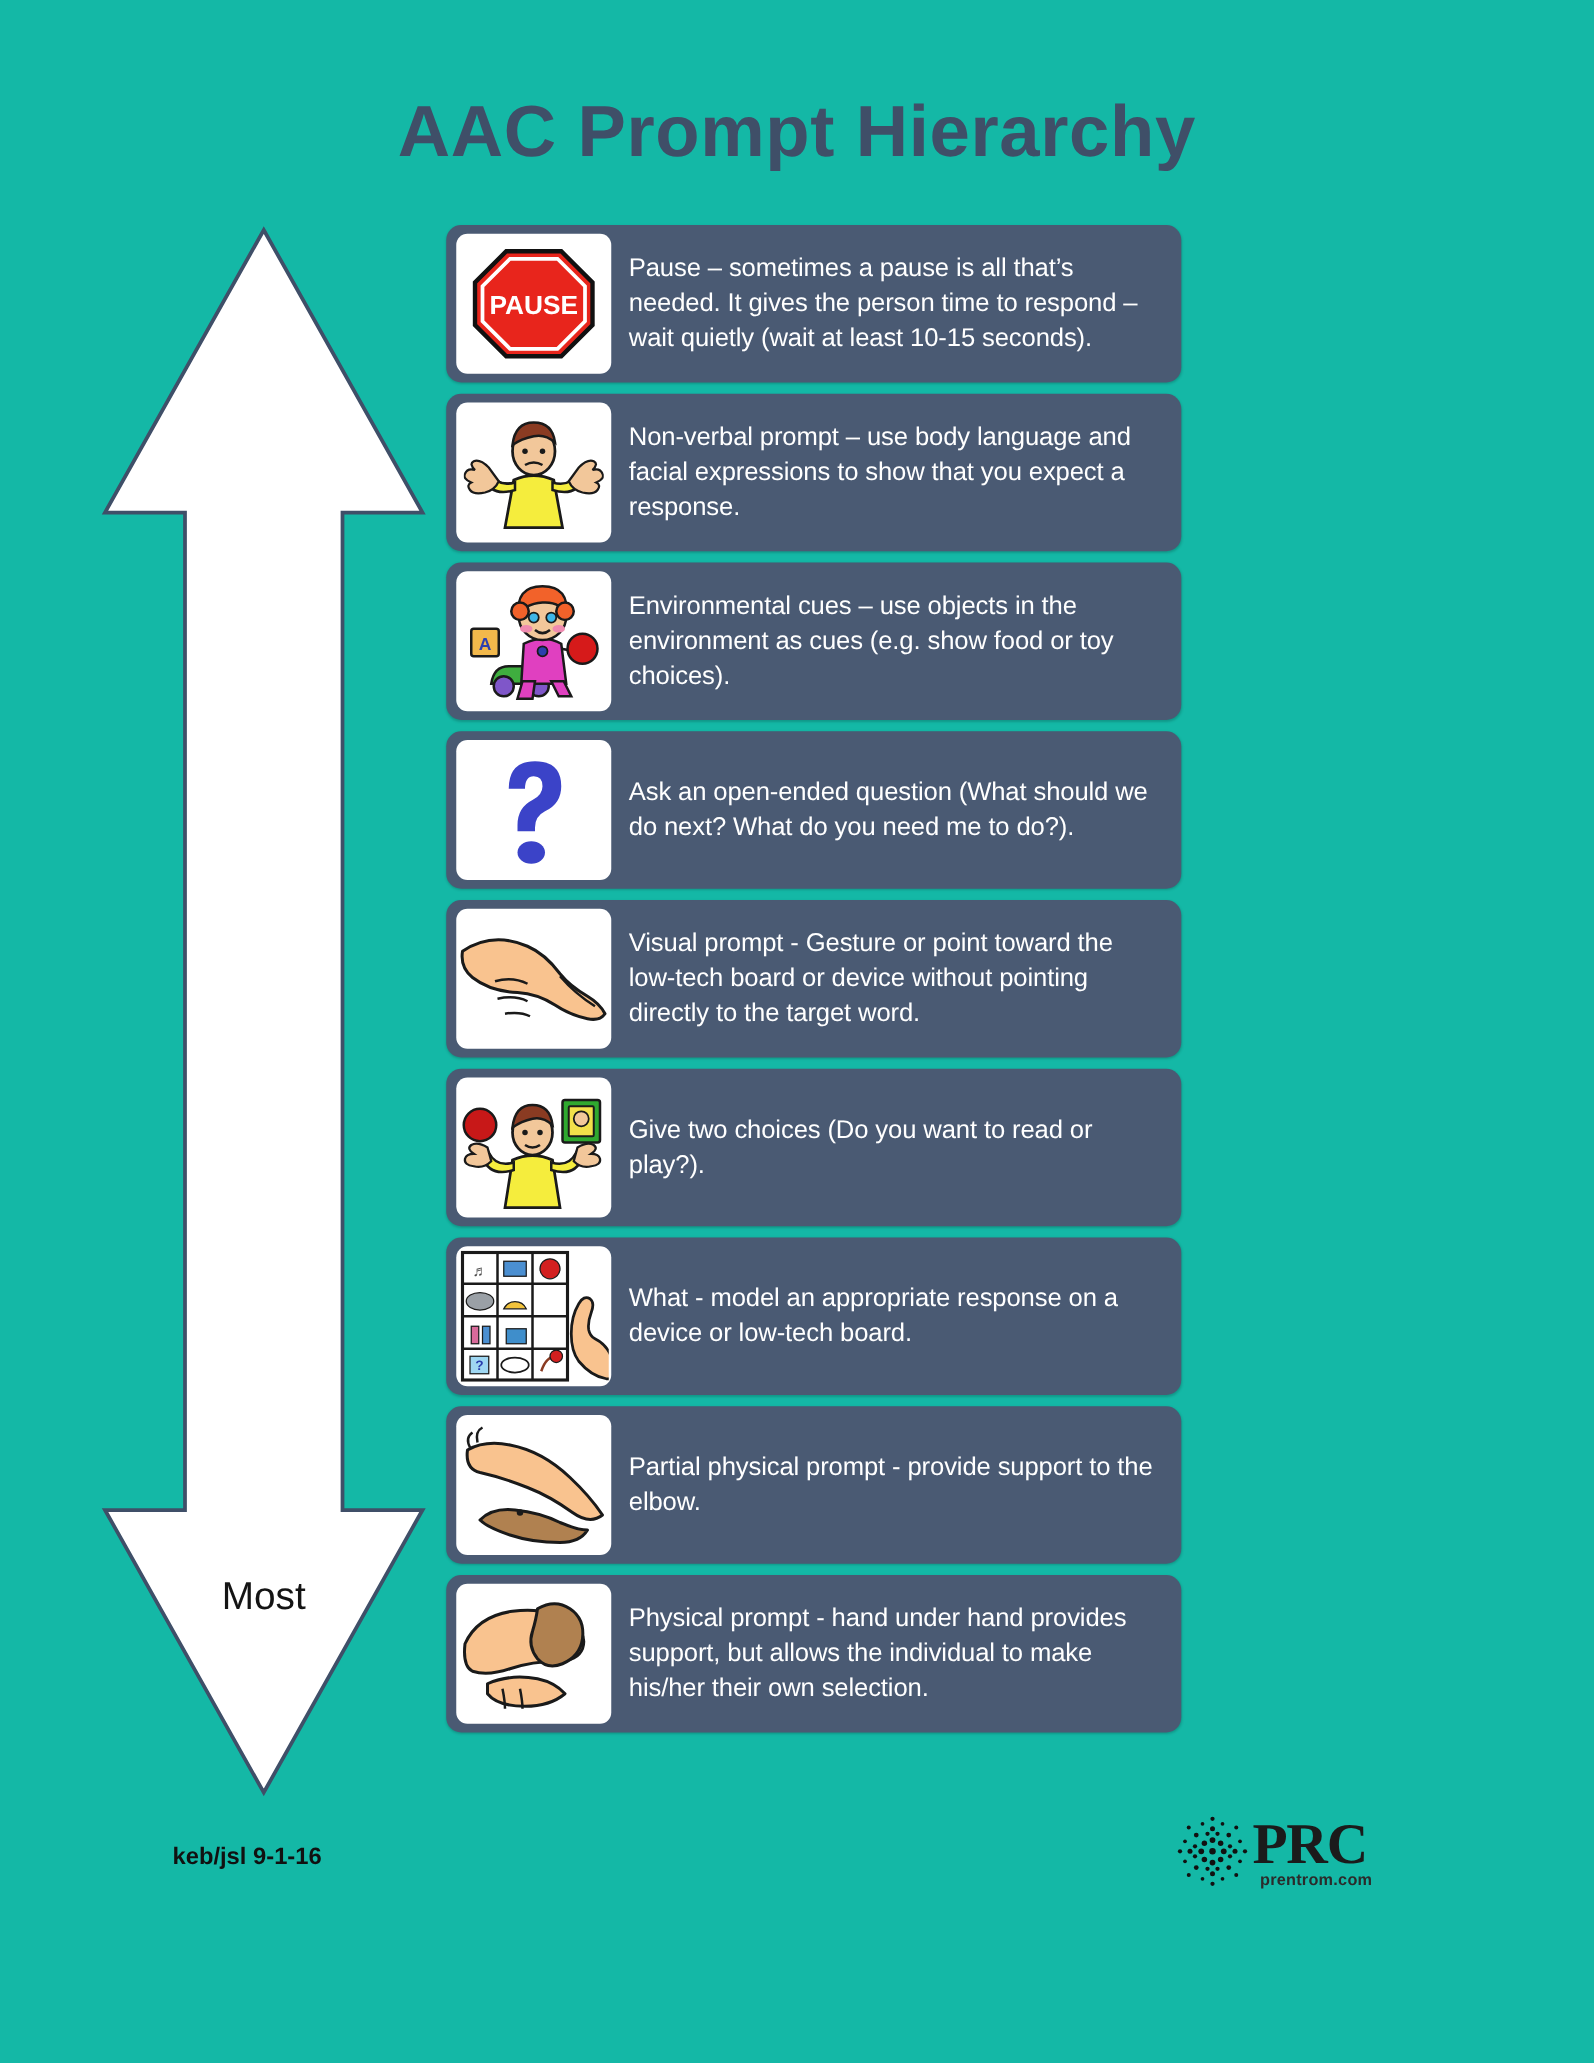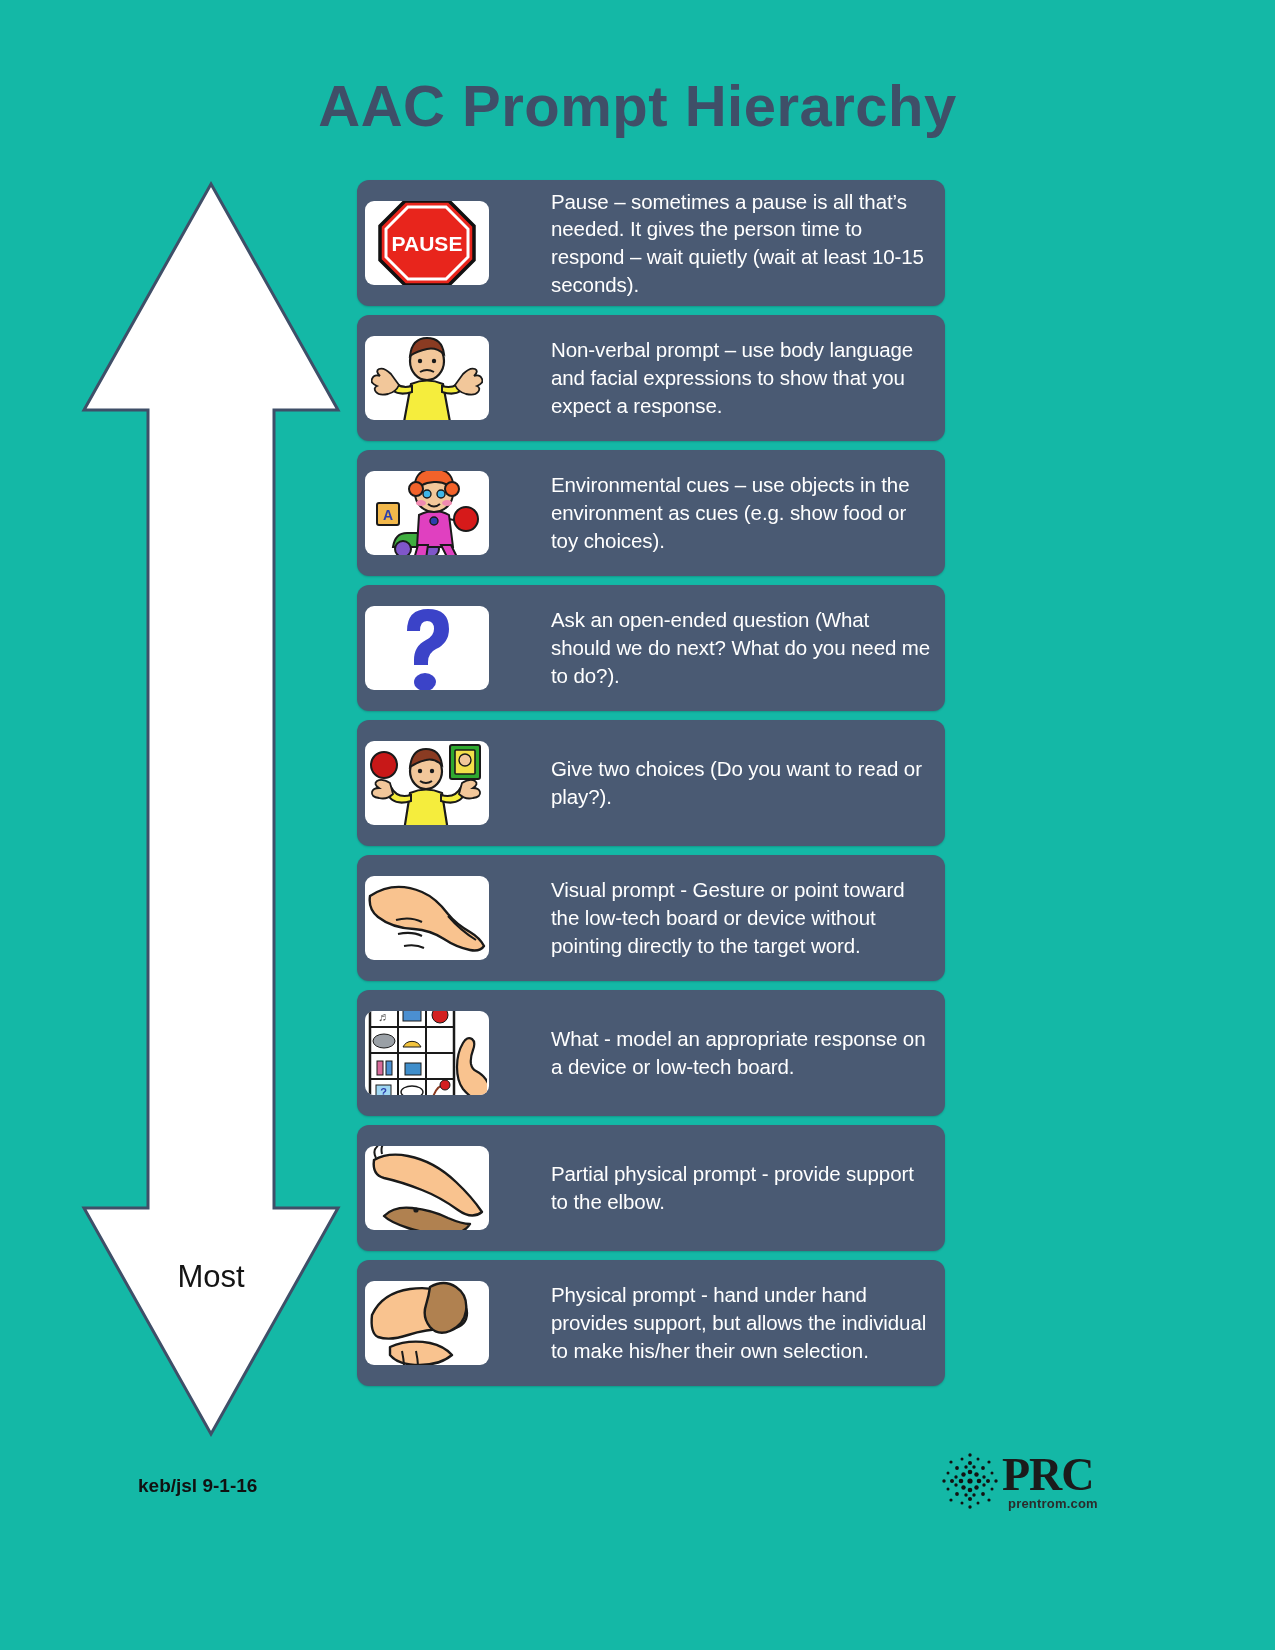--- a/index.html
+++ b/index.html
@@ -60,40 +60,39 @@
     border-radius: 12px;
     display: flex;
     align-items: center;
     margin-bottom: 9px;
     padding: 7px 10px 7px 8px;
     box-shadow: 0 1px 2px rgba(0,0,0,0.18);
   }
   .thumb {
     flex: 0 0 auto;
     width: 124px;
-    height: 84px;
+    height: 112px;
     background: #ffffff;
     border-radius: 9px;
     overflow: hidden;
     position: relative;
     display: flex;
     align-items: center;
     justify-content: center;
   }
   .thumb svg { display: block; }
   .row-text {
     flex: 1 1 auto;
     color: #ffffff;
     font-size: 20.5px;
     line-height: 1.35;
     padding-left: 14px;
     padding-right: 4px;
     font-family: "Liberation Sans", sans-serif;
     letter-spacing: -0.1px;
-    margin-left: 48px;
   }
 
   
   .row.h-3 { min-height: 126px; }
   .row.h-2 { min-height: 126px; justify-content: space-between; }
 
   
   #credit {
     position: absolute;
     left: 138px; top: 1475px;
@@ -214,58 +213,58 @@
     <div class="row h-2">
       <div class="thumb">
         <svg width="100" height="100" viewBox="0 0 100 100">
           <path d="M30,33 q0,-22 21,-22 q21,0 21,20 q0,14 -13,20 q-8,4 -8,13 v3 h-14 v-5 q0,-14 12,-20 q8,-4 8,-11 q0,-8 -7,-8 q-7,0 -7,10 z" fill="#3b43c8"></path>
           <ellipse cx="48" cy="84" rx="11" ry="9" fill="#3b43c8"></ellipse>
         </svg>
       </div>
       <div class="row-text">Ask an open-ended question (What should we do next?  What do you need me to do?).</div>
     </div>
 
-    <div class="row h-2">
-      <div class="thumb">
-        <svg width="118" height="100" viewBox="0 0 118 100">
-
-          <circle cx="16" cy="32" r="13" fill="#c81818" stroke="#1a1a1a" stroke-width="2"></circle>
-
-          <rect x="82" y="12" width="30" height="34" rx="2" fill="#2fa82f" stroke="#1a1a1a" stroke-width="2"></rect>
-          <rect x="87" y="17" width="20" height="24" rx="1" fill="#f2e04a" stroke="#1a1a1a" stroke-width="1.6"></rect>
-          <circle cx="97" cy="27" r="6" fill="#f2c79a" stroke="#1a1a1a" stroke-width="1.4"></circle>
-
-          <path d="M42,60 q16,-7 32,0 l6,38 h-44 z" fill="#f5ed3d" stroke="#1a1a1a" stroke-width="2.2"></path>
-
-          <path d="M43,62 q-14,4 -20,-8 l-5,4 q6,16 25,10 z" fill="#f5ed3d" stroke="#1a1a1a" stroke-width="2"></path>
-          <path d="M73,62 q14,4 20,-8 l5,4 q-6,16 -25,10 z" fill="#f5ed3d" stroke="#1a1a1a" stroke-width="2"></path>
-          <path d="M22,50 q-8,-5 -13,-2 q-4,3 2,7 q-6,0 -7,4 q-1,5 7,6 q8,2 14,-4 z" fill="#f2c79a" stroke="#1a1a1a" stroke-width="1.8"></path>
-          <path d="M94,50 q8,-5 13,-2 q4,3 -2,7 q6,0 7,4 q1,5 -7,6 q-8,2 -14,-4 z" fill="#f2c79a" stroke="#1a1a1a" stroke-width="1.8"></path>
-
-          <ellipse cx="58" cy="38" rx="16" ry="18" fill="#f2c79a" stroke="#1a1a1a" stroke-width="2.2"></ellipse>
-          <path d="M42,34 q2,-18 16,-18 q14,0 16,16 q-8,-7 -16,-5 q-9,2 -16,7 z" fill="#8a3b22" stroke="#1a1a1a" stroke-width="2"></path>
-          <circle cx="52" cy="38" r="2.2" fill="#1a1a1a"></circle>
-          <circle cx="64" cy="38" r="2.2" fill="#1a1a1a"></circle>
-          <path d="M52,48 q6,4 12,0" fill="none" stroke="#1a1a1a" stroke-width="2"></path>
-        </svg>
-      </div>
-      <div class="row-text">Give two choices (Do you want to read or play?).</div>
-    </div>
-
     <div class="row h-3">
       <div class="thumb">
         <svg width="118" height="100" viewBox="0 0 118 100">
           <path d="M2,28 q24,-16 52,-4 q14,6 26,22 q8,10 22,18 q10,6 14,14 q-4,6 -14,4 q-14,-3 -26,-11 q-14,-9 -30,-10 q-22,-1 -36,-12 q-10,-8 -8,-21 z" fill="#f9c38f" stroke="#1a1a1a" stroke-width="2.4" stroke-linejoin="round"></path>
           <path d="M28,52 q14,-4 26,2" fill="none" stroke="#1a1a1a" stroke-width="2"></path>
           <path d="M30,66 q14,-3 24,2" fill="none" stroke="#1a1a1a" stroke-width="2"></path>
           <path d="M36,78 q12,-2 20,2" fill="none" stroke="#1a1a1a" stroke-width="2"></path>
           <path d="M80,48 q12,14 28,24" fill="none" stroke="#1a1a1a" stroke-width="2"></path>
         </svg>
       </div>
       <div class="row-text">Visual prompt - Gesture or point toward the low-tech board or device without pointing directly to the target word.</div>
+    </div>
+
+    <div class="row h-2">
+      <div class="thumb">
+        <svg width="118" height="100" viewBox="0 0 118 100">
+
+          <circle cx="16" cy="32" r="13" fill="#c81818" stroke="#1a1a1a" stroke-width="2"></circle>
+
+          <rect x="82" y="12" width="30" height="34" rx="2" fill="#2fa82f" stroke="#1a1a1a" stroke-width="2"></rect>
+          <rect x="87" y="17" width="20" height="24" rx="1" fill="#f2e04a" stroke="#1a1a1a" stroke-width="1.6"></rect>
+          <circle cx="97" cy="27" r="6" fill="#f2c79a" stroke="#1a1a1a" stroke-width="1.4"></circle>
+
+          <path d="M42,60 q16,-7 32,0 l6,38 h-44 z" fill="#f5ed3d" stroke="#1a1a1a" stroke-width="2.2"></path>
+
+          <path d="M43,62 q-14,4 -20,-8 l-5,4 q6,16 25,10 z" fill="#f5ed3d" stroke="#1a1a1a" stroke-width="2"></path>
+          <path d="M73,62 q14,4 20,-8 l5,4 q-6,16 -25,10 z" fill="#f5ed3d" stroke="#1a1a1a" stroke-width="2"></path>
+          <path d="M22,50 q-8,-5 -13,-2 q-4,3 2,7 q-6,0 -7,4 q-1,5 7,6 q8,2 14,-4 z" fill="#f2c79a" stroke="#1a1a1a" stroke-width="1.8"></path>
+          <path d="M94,50 q8,-5 13,-2 q4,3 -2,7 q6,0 7,4 q1,5 -7,6 q-8,2 -14,-4 z" fill="#f2c79a" stroke="#1a1a1a" stroke-width="1.8"></path>
+
+          <ellipse cx="58" cy="38" rx="16" ry="18" fill="#f2c79a" stroke="#1a1a1a" stroke-width="2.2"></ellipse>
+          <path d="M42,34 q2,-18 16,-18 q14,0 16,16 q-8,-7 -16,-5 q-9,2 -16,7 z" fill="#8a3b22" stroke="#1a1a1a" stroke-width="2"></path>
+          <circle cx="52" cy="38" r="2.2" fill="#1a1a1a"></circle>
+          <circle cx="64" cy="38" r="2.2" fill="#1a1a1a"></circle>
+          <path d="M52,48 q6,4 12,0" fill="none" stroke="#1a1a1a" stroke-width="2"></path>
+        </svg>
+      </div>
+      <div class="row-text">Give two choices (Do you want to read or play?).</div>
     </div>
 
     <div class="row h-2">
       <div class="thumb">
         <svg width="120" height="108" viewBox="0 0 120 108">
           <rect x="3" y="3" width="84" height="102" fill="#ffffff" stroke="#1a1a1a" stroke-width="2.5"></rect>
           <line x1="31" y1="3" x2="31" y2="105" stroke="#1a1a1a" stroke-width="2"></line>
           <line x1="59" y1="3" x2="59" y2="105" stroke="#1a1a1a" stroke-width="2"></line>
           <line x1="3" y1="28" x2="87" y2="28" stroke="#1a1a1a" stroke-width="2"></line>
           <line x1="3" y1="54" x2="87" y2="54" stroke="#1a1a1a" stroke-width="2"></line>

